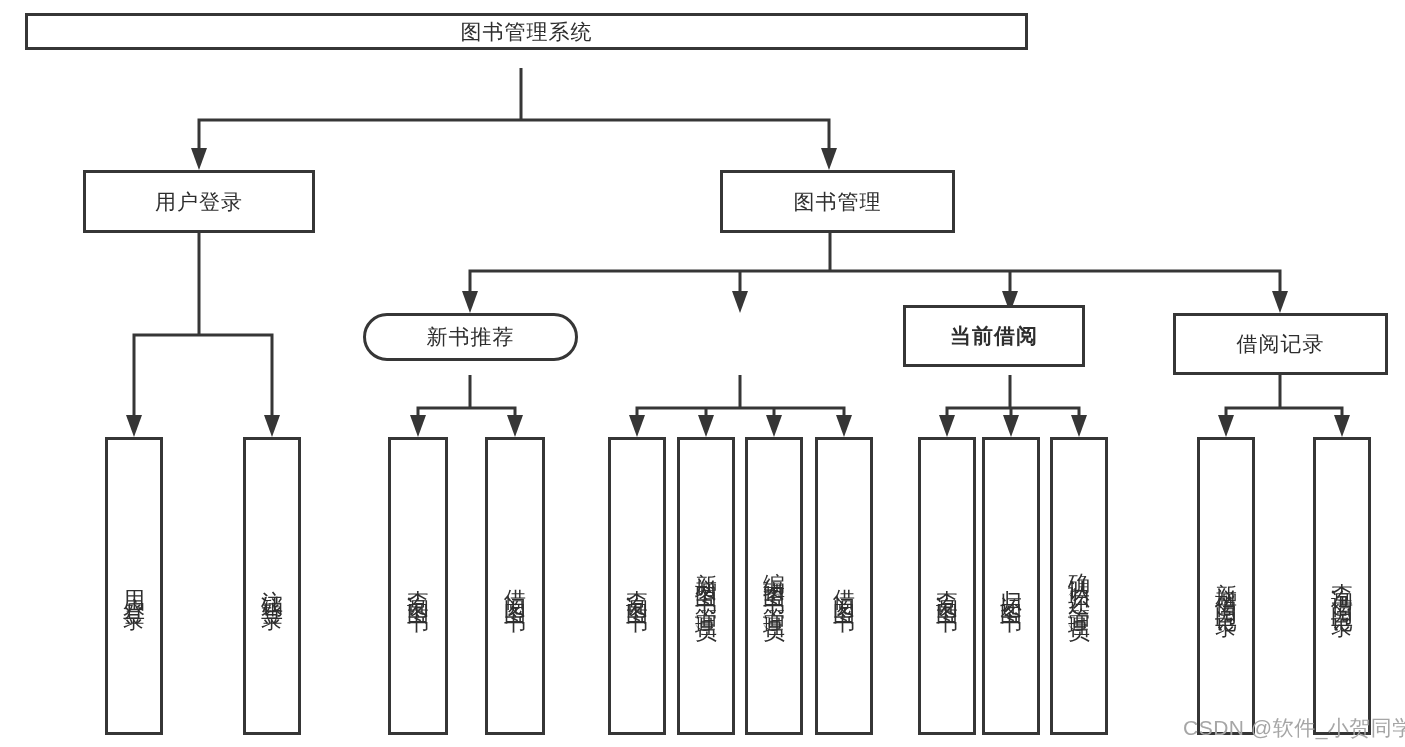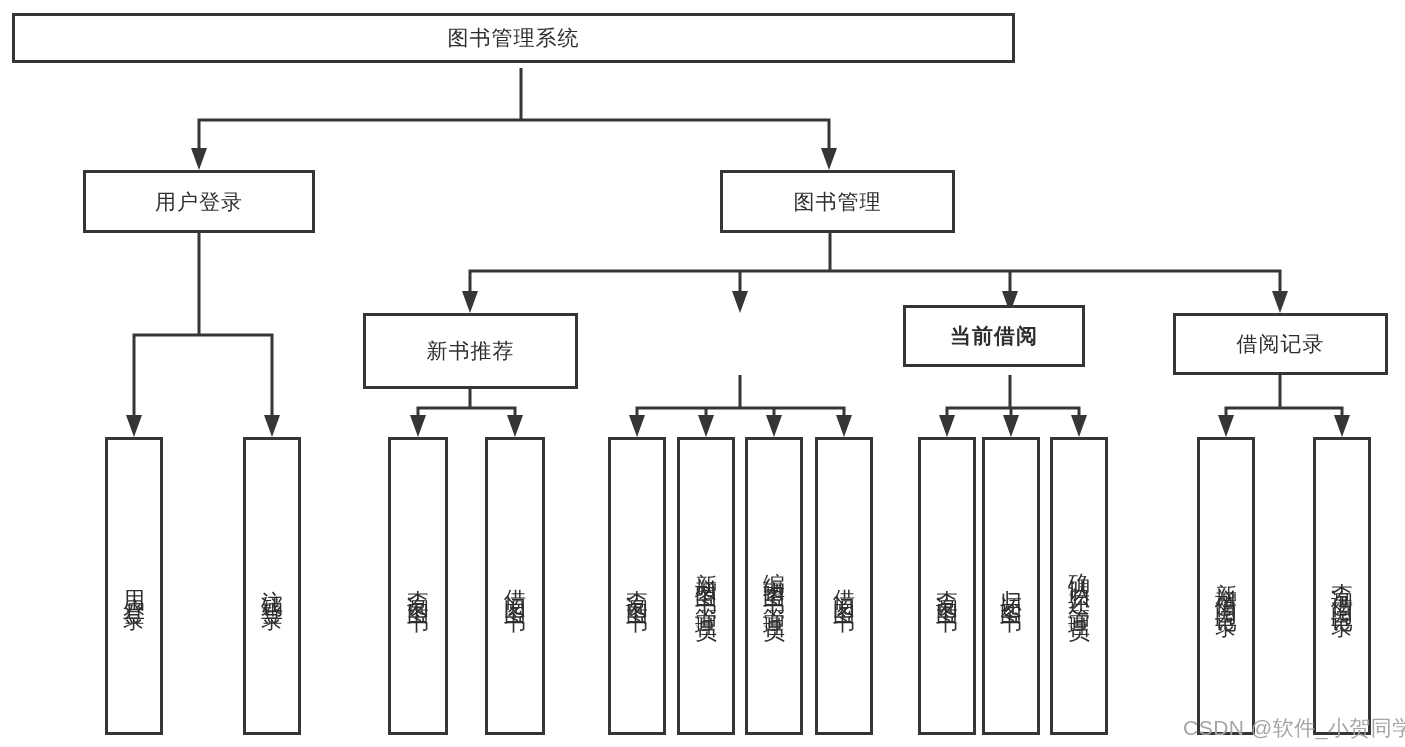--- a/index.html
+++ b/index.html
@@ -103,32 +103,32 @@
 
       <polygon points="939,415 955,415 947,437"></polygon>
       <polygon points="1003,415 1019,415 1011,437"></polygon>
       <polygon points="1071,415 1087,415 1079,437"></polygon>
 
       <polygon points="1218,415 1234,415 1226,437"></polygon>
       <polygon points="1334,415 1350,415 1342,437"></polygon>
     </g>
   </svg>
 
-  <div class="node hnode" style="left:12px; top:13px; width:1003px; height:50px;">
+  <div class="node hnode" style="left:25px; top:13px; width:1003px; height:37px;">
     <span>图书管理系统</span>
   </div>
 
   <div class="node hnode" style="left:83px; top:170px; width:232px; height:63px;">
     <span>用户登录</span>
   </div>
   <div class="node hnode" style="left:712px; top:170px; width:235px; height:63px;margin-left:8px;">
     <span>图书管理</span>
   </div>
 
-  <div class="node hnode" style="left:363px; top:313px; width:215px; height:76px;">
+  <div class="node hnode" style="left:363px; top:313px; width:215px; height:48px;border-radius:27px;">
     <span>新书推荐</span>
   </div>
   <div class="node hnode" style="left:903px; top:305px; width:182px; height:62px;font-weight:bold;">
     <span>当前借阅</span>
   </div>
   <div class="node hnode" style="left:1173px; top:313px; width:215px; height:62px;justify-content:center;">
     <span>借阅记录</span>
   </div>
 
   <div class="node vnode" style="left:105px; top:437px; width:58px; height:298px;">

